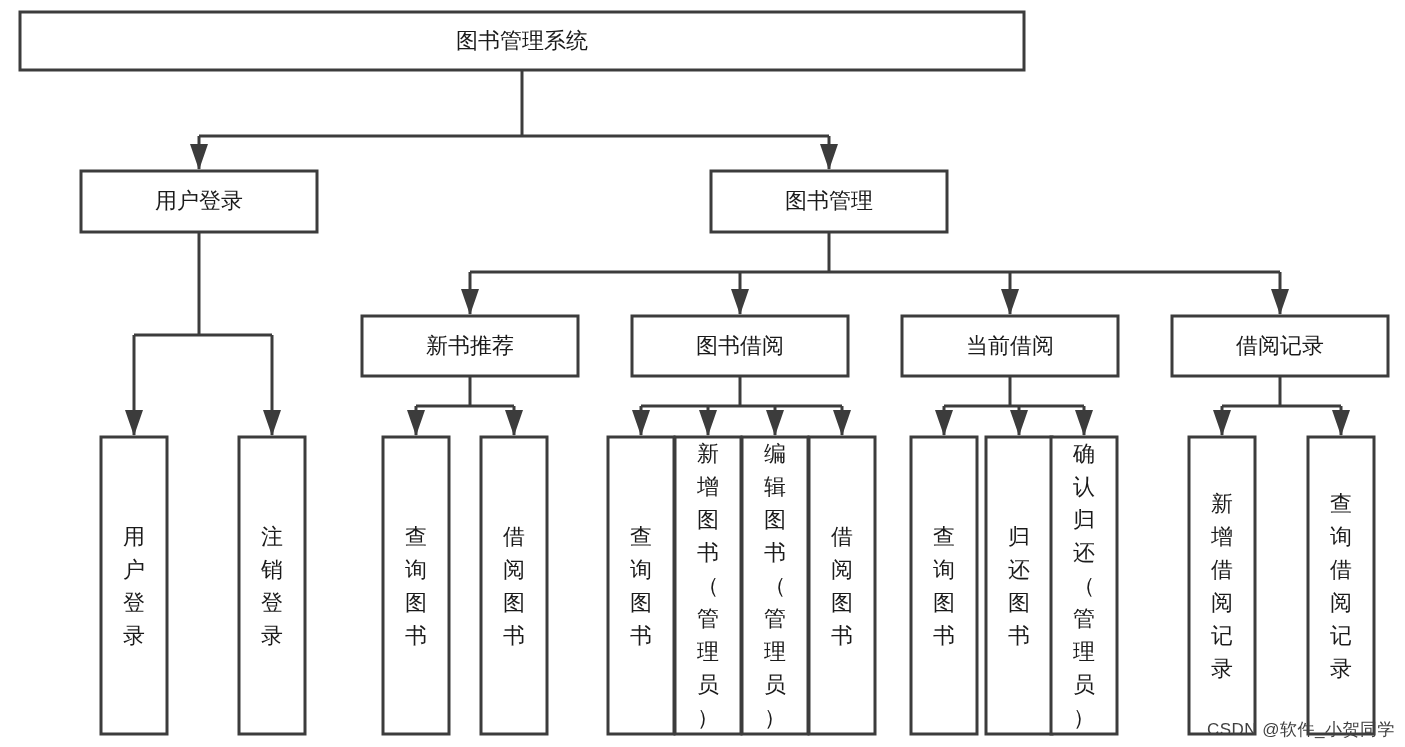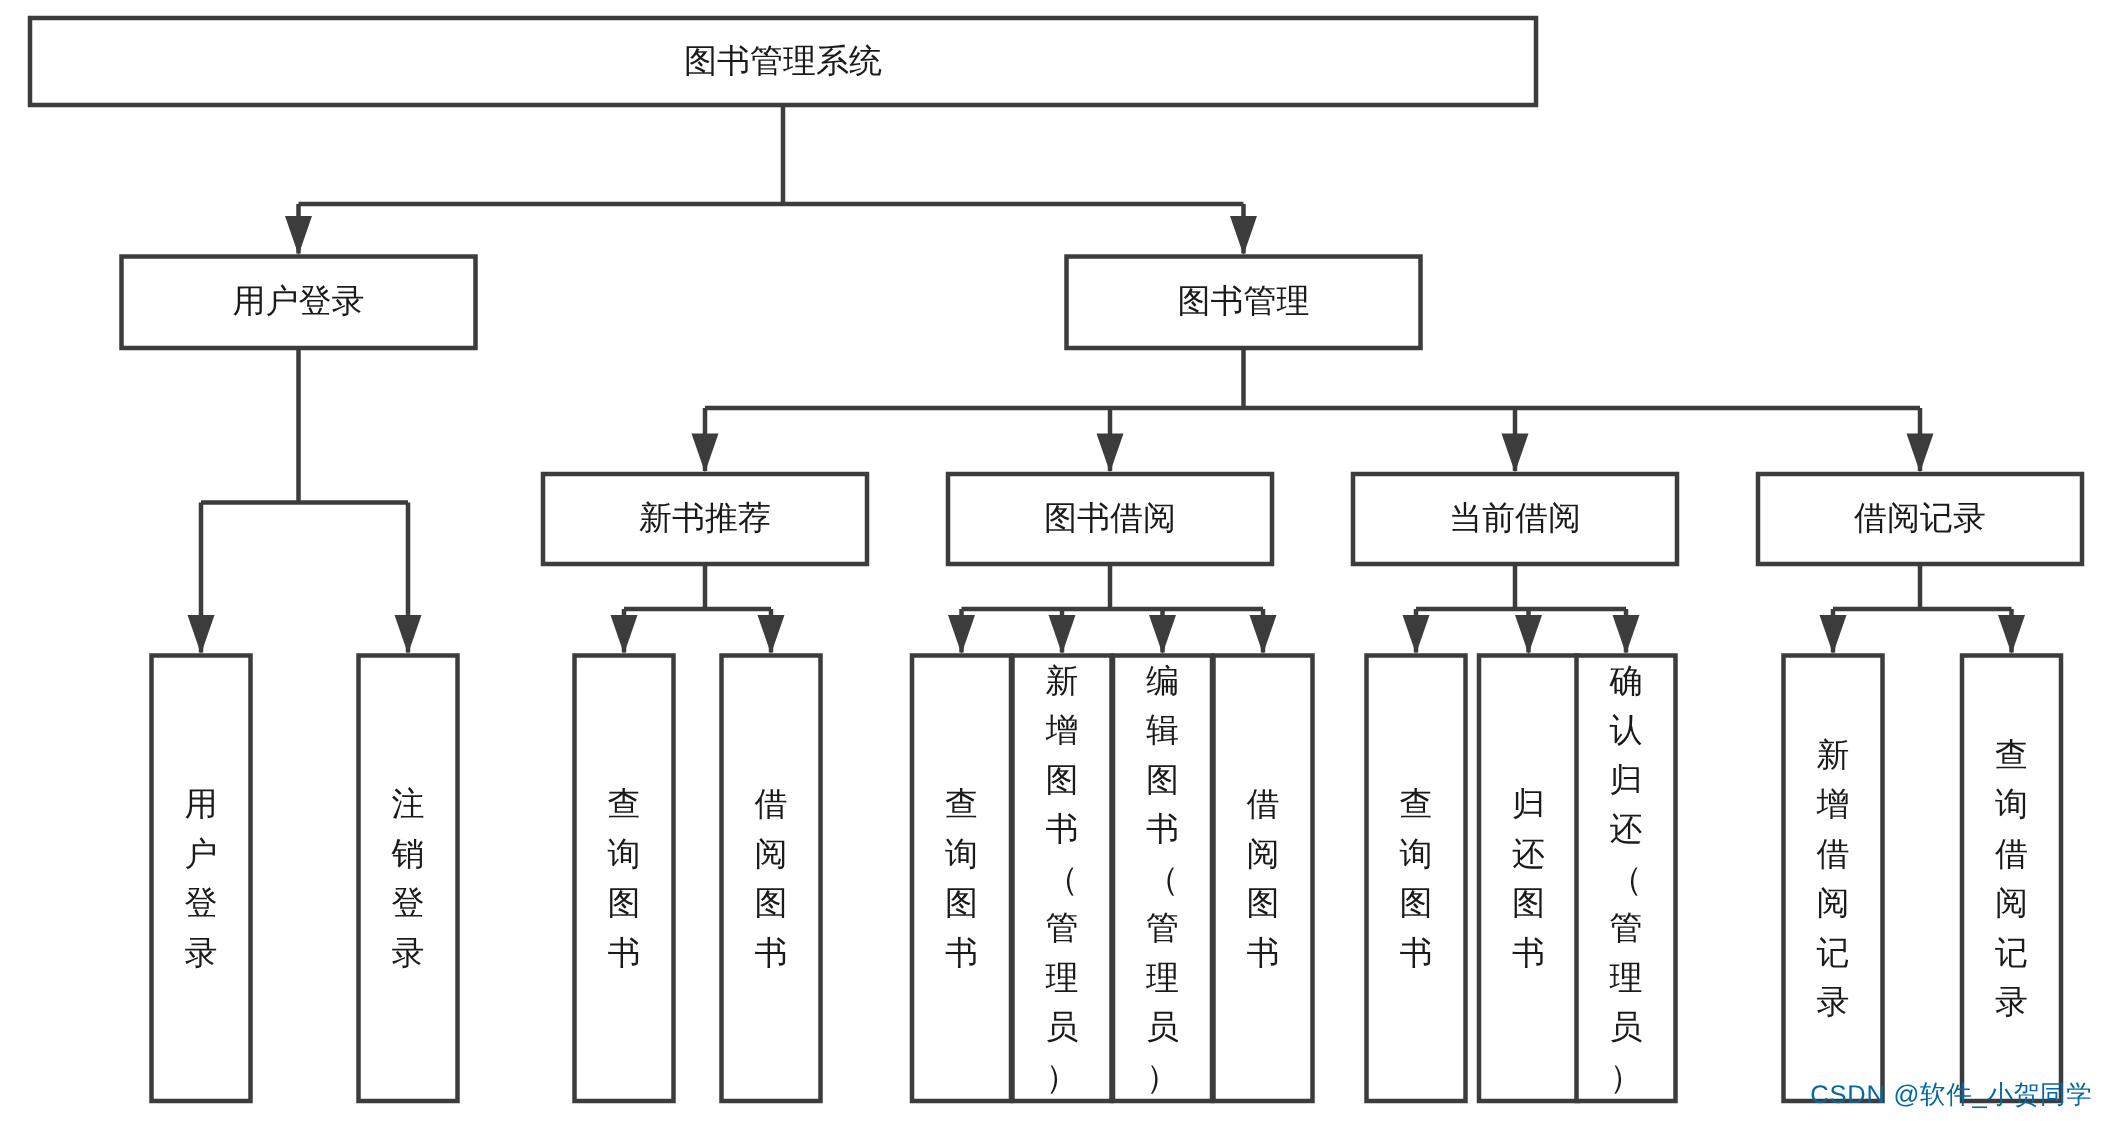--- a/index.html
+++ b/index.html
@@ -53,21 +53,21 @@
     font-size: 22px;
     fill: #1a1a1a;
     text-anchor: middle;
   }
   .watermark-text {
     position: absolute;
     right: 10px;
     bottom: 6px;
     font-family: "Liberation Sans", "DejaVu Sans", sans-serif;
     font-size: 17px;
-    color: #0369a1;
+    color: #404040;
     white-space: nowrap;
     pointer-events: none;
     letter-spacing: 0.5px;
   }
 </style>
 </head>
 <body>
 
 <div id="diagram-root">
   <svg class="diagram" id="diagram-svg" viewBox="0 0 1405 747" xmlns="http://www.w3.org/2000/svg">

